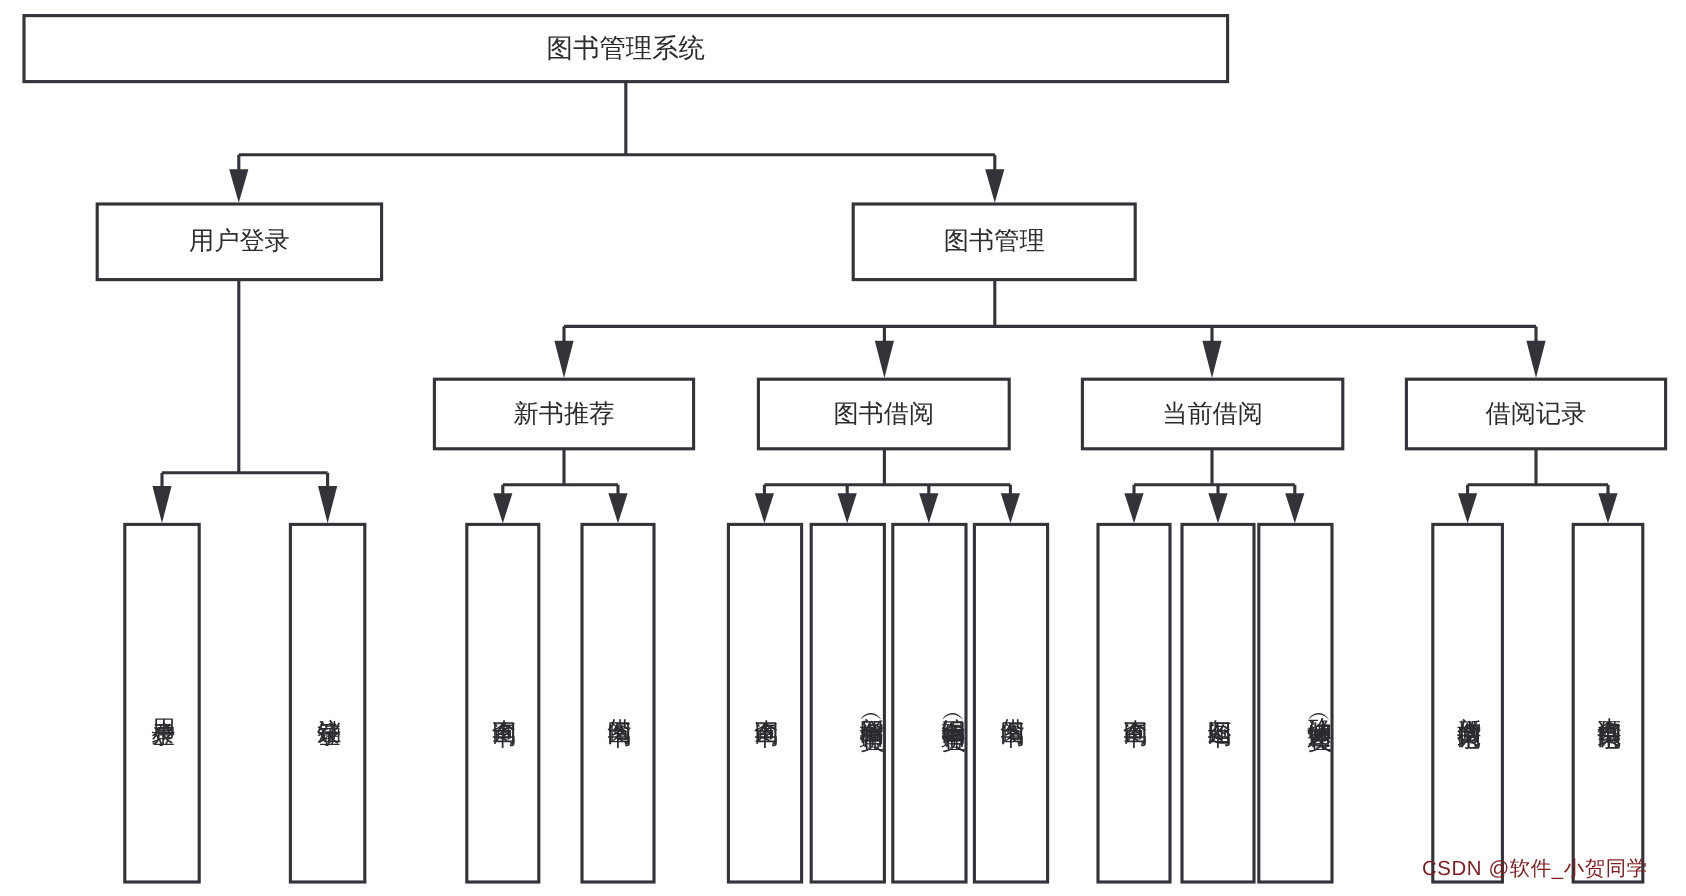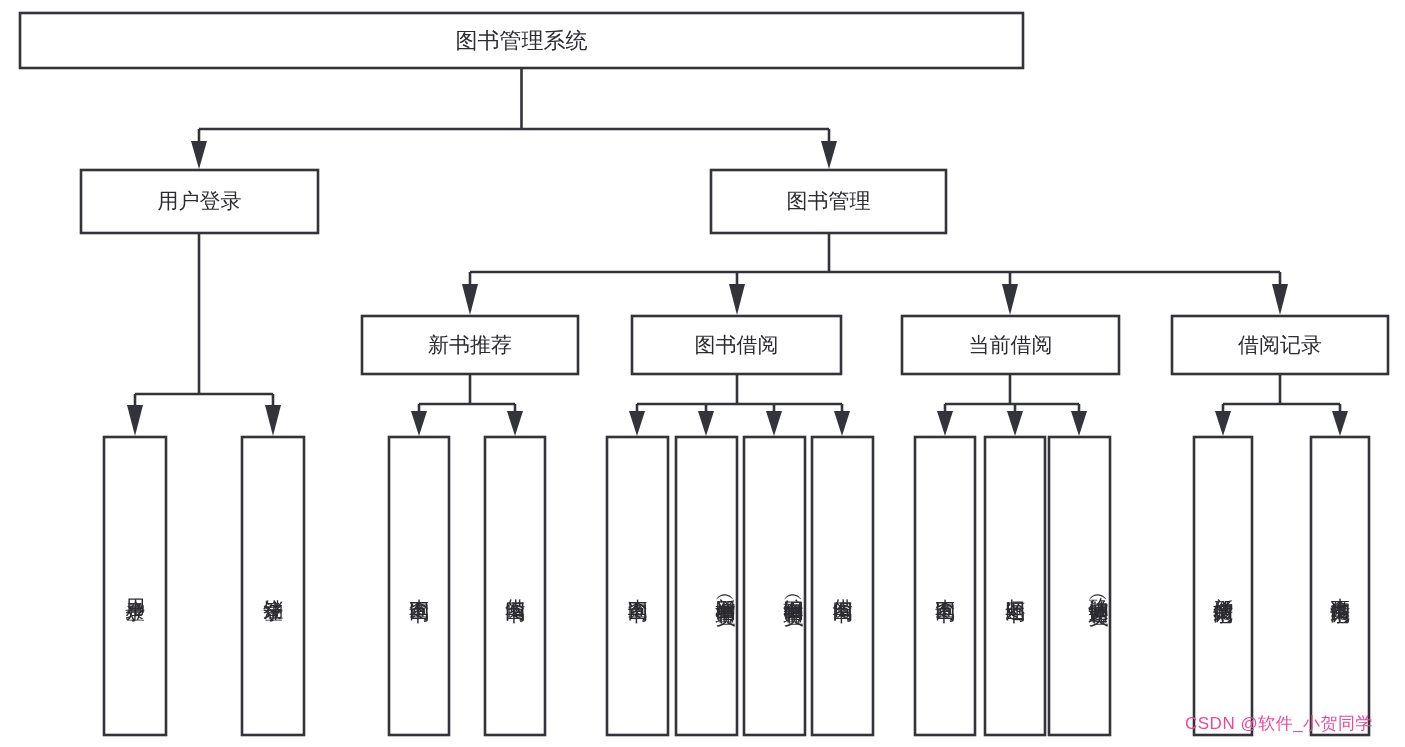--- a/index.html
+++ b/index.html
@@ -68,21 +68,21 @@
   }
   .leaf-label-wrap.center-start {
     align-items: center;
   }
   .watermark {
     position: absolute;
     left: 1185px;
     top: 712px;
     font-family: "Liberation Sans", "DejaVu Sans", sans-serif;
     font-size: 17px;
-    color: #ec4899;
+    color: #7f1d1d;
     letter-spacing: 0.5px;
     white-space: nowrap;
   }
 </style>
 </head>
 <body>
 
 <div id="diagram-root">
 
   <svg class="diagram-svg" viewBox="0 0 1405 747">

